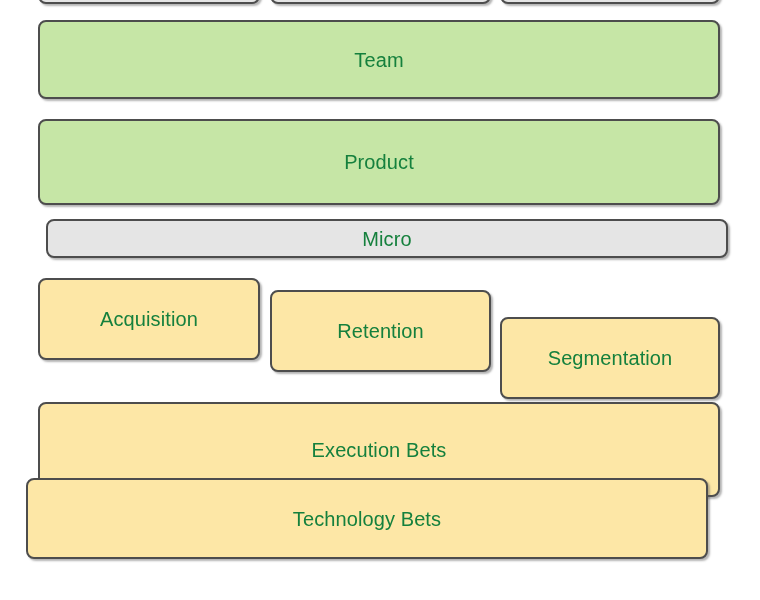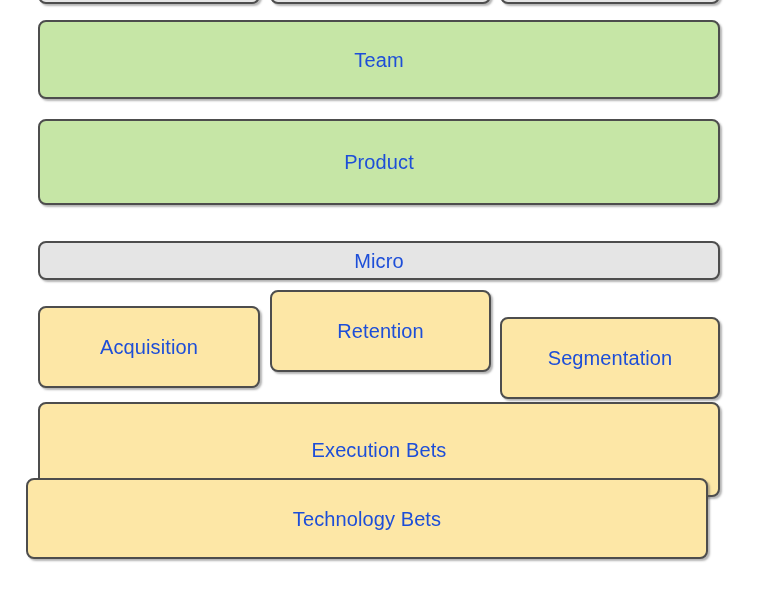--- a/index.html
+++ b/index.html
@@ -22,21 +22,21 @@
   }
 
   .node {
     position: absolute;
     box-sizing: border-box;
     border: 2px solid #4d4d4d;
     border-radius: 8px;
     display: flex;
     align-items: center;
     justify-content: center;
-    color: #1d4ed8;
+    color: #15803d;
     font-size: 20px;
     font-family: "Liberation Sans", sans-serif;
     line-height: 1;
     letter-spacing: 0.1px;
     box-shadow: 2px 2px 2px rgba(90,90,90,0.45);
     white-space: nowrap;
   }
 
   .fill-green { background: #c6e6a6; }
   .fill-yellow { background: #fde7a6; }
@@ -64,24 +64,24 @@
     </div>
     <div class="node fill-gray clipped" style="left: 500px; top: -60px; width: 220px; height: 64px;">
       <span class="label"></span>
     </div>
     <div class="node fill-green" style="left: 38px; top: 20px; width: 682px; height: 79px;">
       <span class="label">Team</span>
     </div>
     <div class="node fill-green" style="left: 38px; top: 119px; width: 682px; height: 86px;">
       <span class="label">Product</span>
     </div>
-    <div class="node fill-gray" style="left: 38px; top: 219px; width: 682px; height: 39px; margin-top: 22px;">
+    <div class="node fill-gray" style="left: 46px; top: 219px; width: 682px; height: 39px;">
       <span class="label">Micro</span>
     </div>
-    <div class="node fill-yellow" style="left: 38px; top: 278px; width: 222px; height: 82px; margin-top: 28px;">
+    <div class="node fill-yellow" style="left: 38px; top: 278px; width: 222px; height: 82px;">
       <span class="label">Acquisition</span>
     </div>
     <div class="node fill-yellow" style="left: 270px; top: 290px; width: 221px; height: 82px;">
       <span class="label">Retention</span>
     </div>
     <div class="node fill-yellow" style="left: 500px; top: 278px; width: 220px; height: 82px; margin-top: 39px;">
       <span class="label">Segmentation</span>
     </div>
     <div class="node fill-yellow" style="left: 38px; top: 378px; width: 682px; height: 95px; margin-top: 24px;">
       <span class="label">Execution Bets</span>

